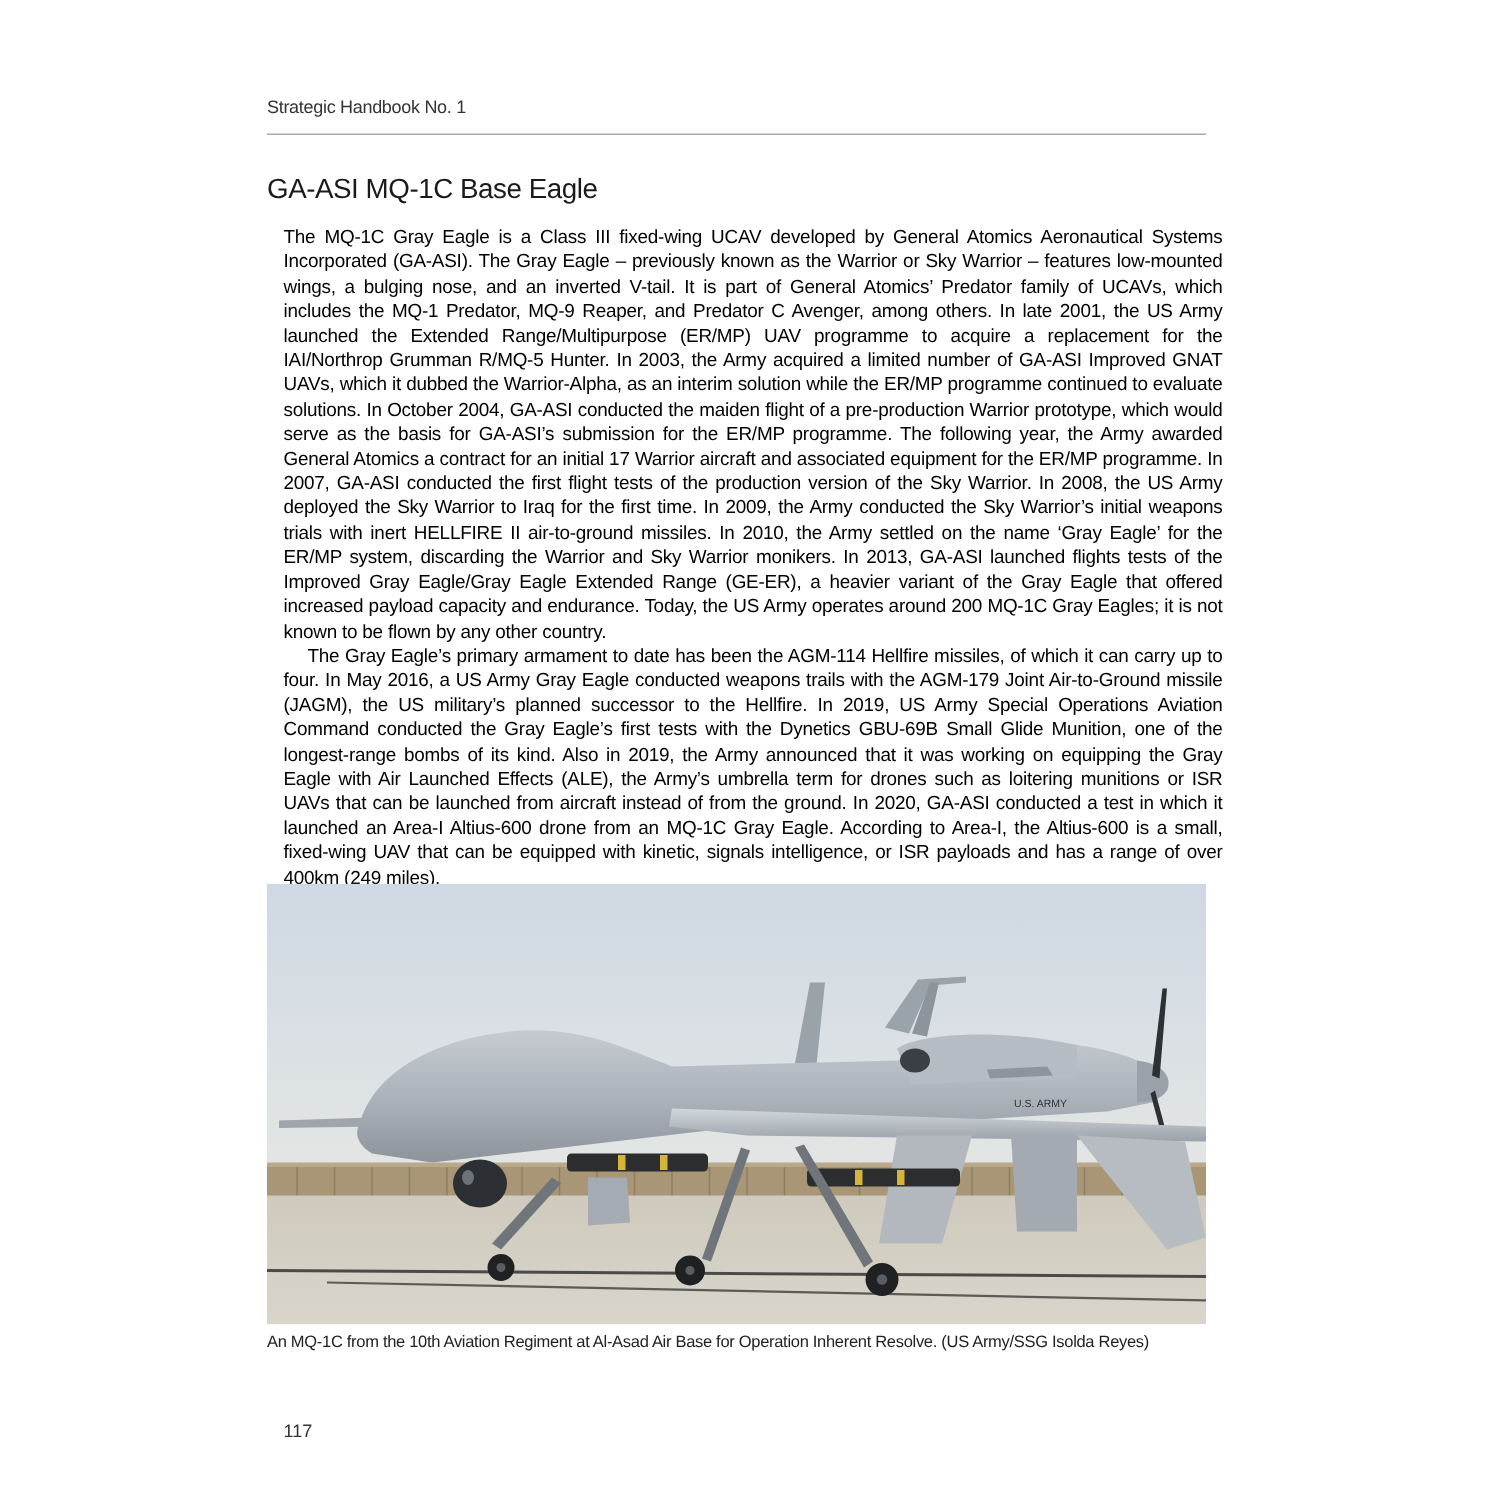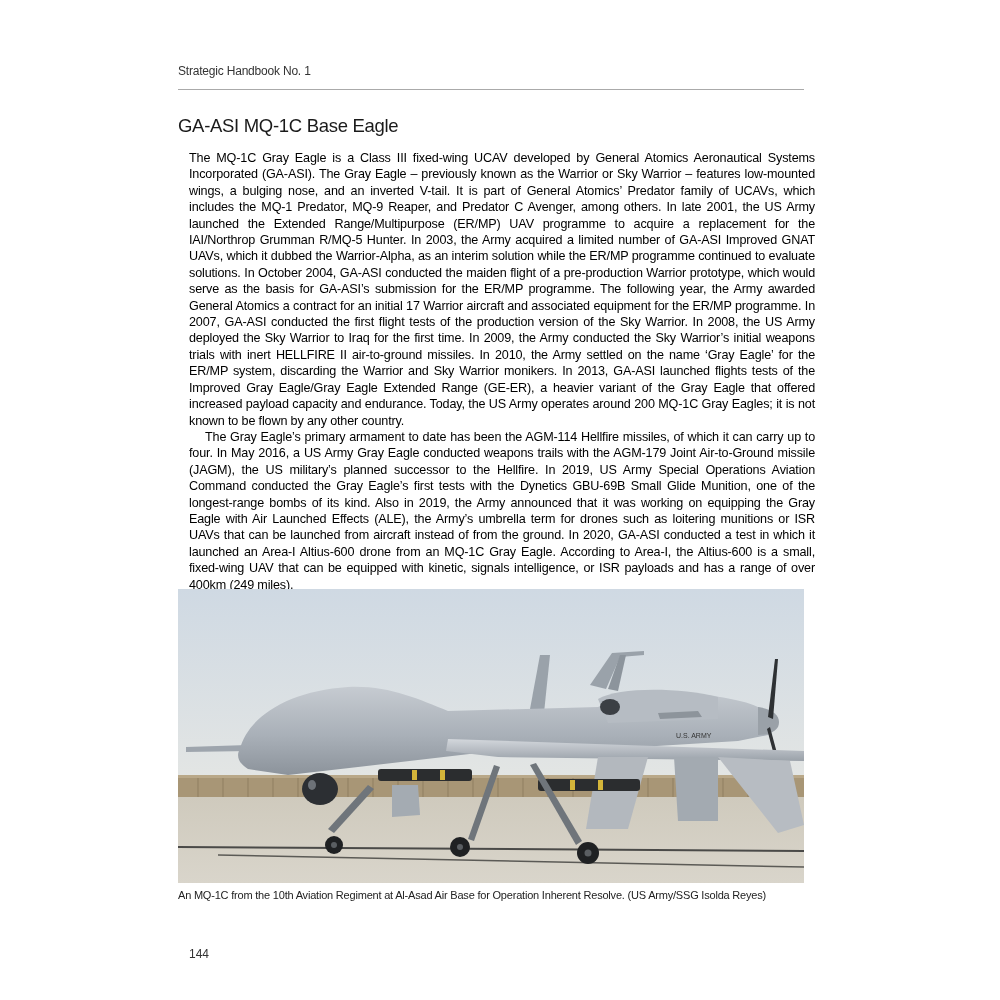--- a/index.html
+++ b/index.html
@@ -158,13 +158,13 @@
     <circle cx="282" cy="258" r="10" fill="#1f2123"></circle>
     <circle cx="282" cy="258" r="3" fill="#5a5e62"></circle>
     <path d="M352 176 L398 256 L404 252 L358 174 Z" fill="#6f757b"></path>
     <circle cx="410" cy="264" r="11" fill="#1f2123"></circle>
     <circle cx="410" cy="264" r="3.5" fill="#5a5e62"></circle>
   </svg>
 </div>
 
 <div class="caption">An MQ-1C from the 10th Aviation Regiment at Al-Asad Air Base for Operation Inherent Resolve. (US Army/SSG Isolda Reyes)</div>
 
-<div class="folio">144</div>
+<div class="folio">117</div>
 
 </body></html>

